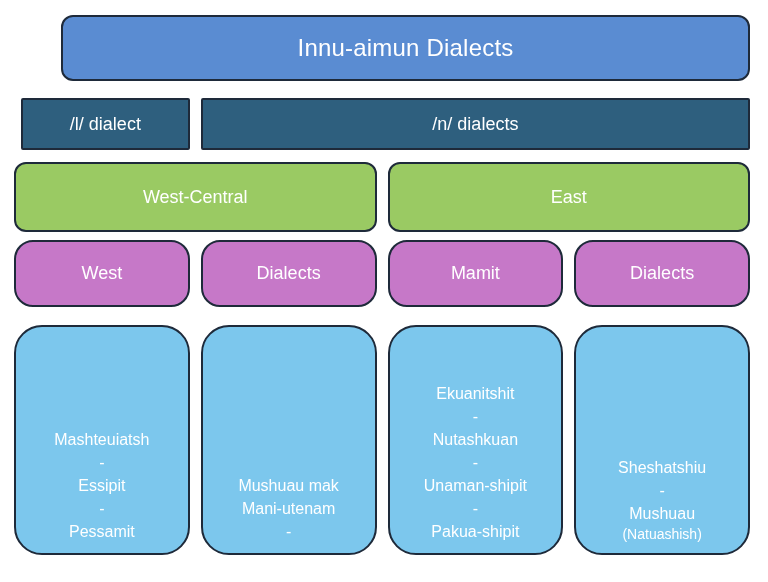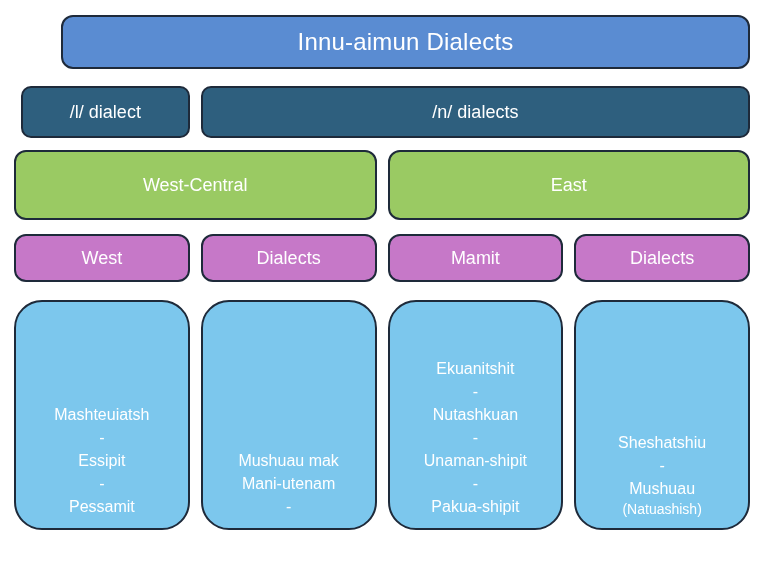--- a/index.html
+++ b/index.html
@@ -9,50 +9,50 @@
     background:#ffffff;
     box-sizing:border-box;
     padding:15px 18px 0 14px;
     font-family:"Liberation Sans","DejaVu Sans",sans-serif;
     color:#ffffff;
     overflow:hidden;
   }
   .row{display:grid;grid-template-columns:repeat(4,1fr);column-gap:11px;}
   .r1{margin-bottom:17px;}
   .r2{margin-bottom:12px;}
-  .r3{margin-bottom:14px;}
+  .r3{margin-bottom:8px;}
   .r4{margin-bottom:18px;}
   .box{
     box-sizing:border-box;
     border:2px solid var(--border,#1e2a3a);
     display:flex;align-items:center;justify-content:center;
     text-align:center;
   }
   .span2a{grid-column:1 / span 2;}
   .span2b{grid-column:3 / span 2;}
   .span4{grid-column:1 / span 4;}
   .span3b{grid-column:2 / span 3;}
   .title-box{
-    height:54px;border-radius:12px;
+    height:66px;border-radius:12px;
     background:var(--title-fill,#5a8cd2);
     font-size:24px;letter-spacing:.2px;margin-left:47px;
   }
   .teal{
-    height:52px;border-radius:10px;
+    height:52px;border-radius:2px;
     background:var(--level2-fill,#2e5f7e);
     font-size:18px;
   }
   .inset{margin-left:7px;}
   .green{
     height:70px;border-radius:12px;
     background:var(--level3-fill,#9aca63);
     font-size:18px;
   }
   .purple{
-    height:48px;border-radius:12px;
+    height:67px;border-radius:19px;
     background:var(--level4-fill,#c678c8);
     font-size:18px;
     justify-content:center;
   }
   .cyan{
     height:230px;border-radius:28px;
     background:var(--community-fill,#7cc7ed);
     font-size:16px;
     flex-direction:column;
     line-height:23px;

